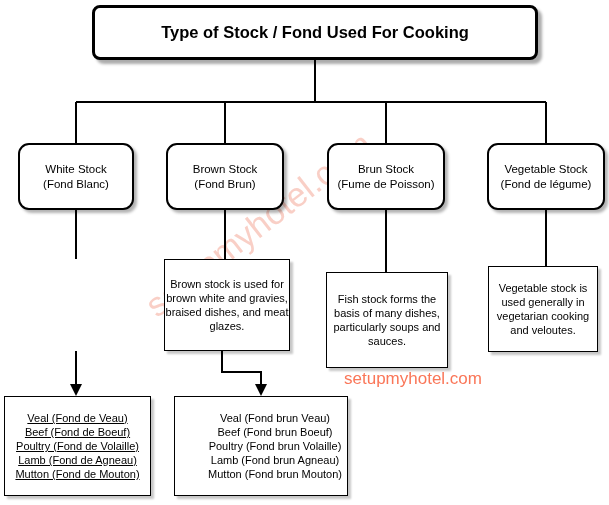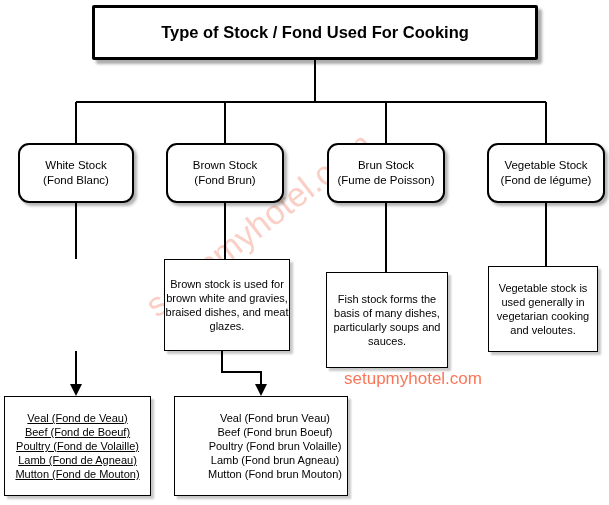--- a/index.html
+++ b/index.html
@@ -56,33 +56,33 @@
   }
   .node .txt{
     width:100%;
     white-space:pre-line;
     line-height:1.28;
   }
   
   .n-root{
     left:92px; top:5px; width:446px; height:55px;
     border:3px solid #000000;
-    border-radius:2px;
+    border-radius:8px;
     box-shadow:4px 4px 3px rgba(0,0,0,0.33);
     font-size:16.5px;
     font-weight:bold;
   }
   
   .n-type{
     border:2.5px solid #000000;
     border-radius:11px;
     box-shadow:3px 3px 3px rgba(0,0,0,0.30);
     font-size:11.5px;
     top:143px;
-    height:60px;
+    height:67px;
   }
   .n-type-1{left:18px;  width:116px;}
   .n-type-2{left:166px; width:118px;}
   .n-type-3{left:327px; width:118px;}
   .n-type-4{left:487px; width:118px;}
   
   .n-desc{
     border:1.6px solid #000000;
     box-shadow:3px 3px 2px rgba(0,0,0,0.22);
     font-size:11px;

